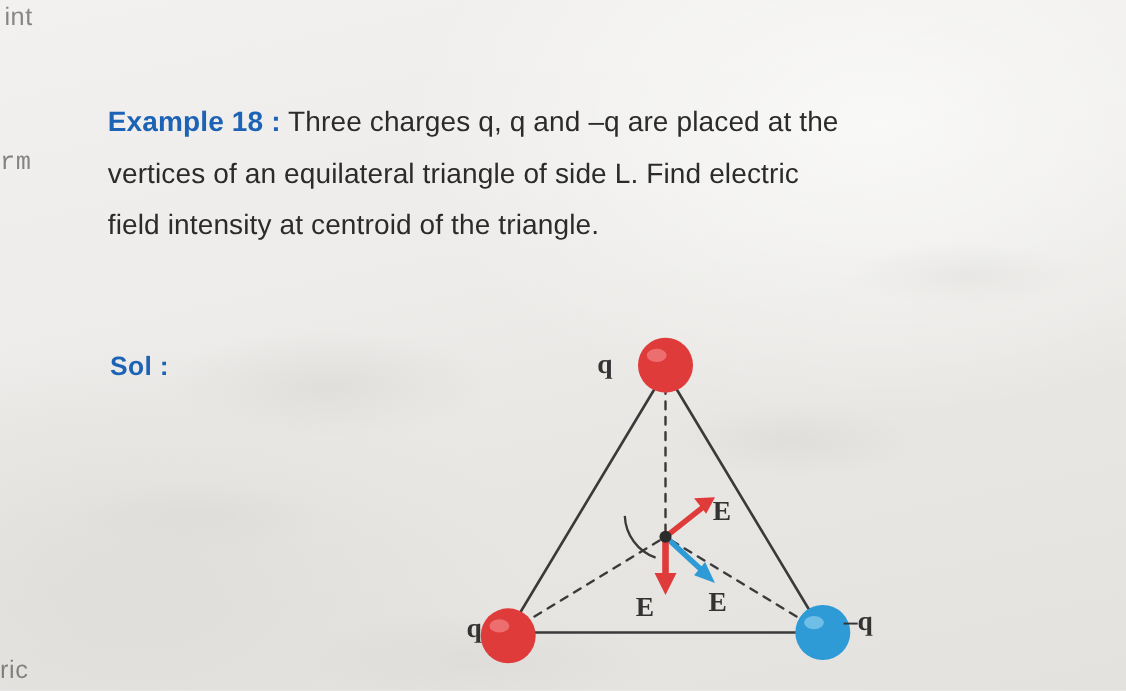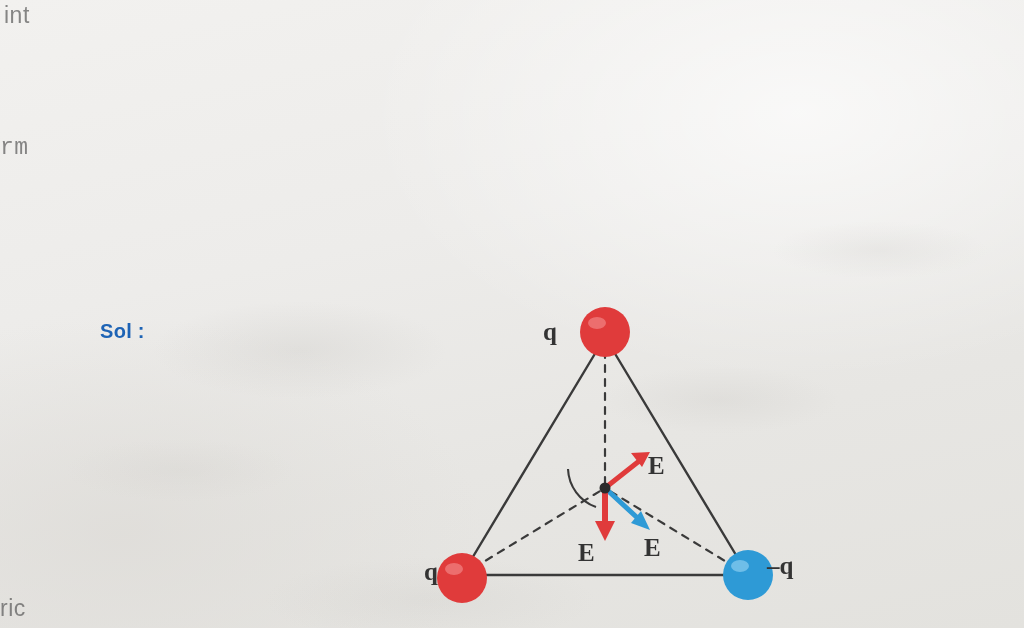--- a/index.html
+++ b/index.html
@@ -62,21 +62,21 @@
     font-weight: bold;
   }
   .line { white-space: nowrap; }
 
   #sol-label {
     position: absolute;
     left: 100px;
     top: 320px;
     color: #1d63b5;
     font-weight: bold;
-    font-size: 20px;
+    font-size: 24px;
     letter-spacing: 0.3px;
   }
 
   #figure {
     position: absolute;
     left: 400px;
     top: 285px;
     width: 470px;
     height: 330px;
   }
@@ -97,20 +97,27 @@
 </style>
 </head>
 <body>
 
 <div id="page">
 
   <div class="edge-text" id="edge-top-left">int</div>
   <div class="edge-text" id="edge-mid-left">rm</div>
   <div class="edge-text" id="edge-bottom-left">ric</div>
 
+  <div class="para">
+    <div class="line">
+      <b>Example 18 :</b><span> Three charges q, q and –q are placed at the</span>
+    </div>
+    <div class="line">vertices of an equilateral triangle of side L. Find electric</div>
+    <div class="line">field intensity at centroid of the triangle.</div>
+  </div>
 
   <div id="sol-label">Sol :</div>
 
   <div id="figure">
     <svg width="470" height="330" viewBox="0 0 470 330">
 
       <g stroke="#3a3a3a" stroke-width="2.4" fill="none" stroke-linecap="round">
         <line x1="205" y1="52" x2="62" y2="290"></line>
         <line x1="205" y1="52" x2="348" y2="290"></line>
         <line x1="62" y1="290" x2="348" y2="290"></line>

